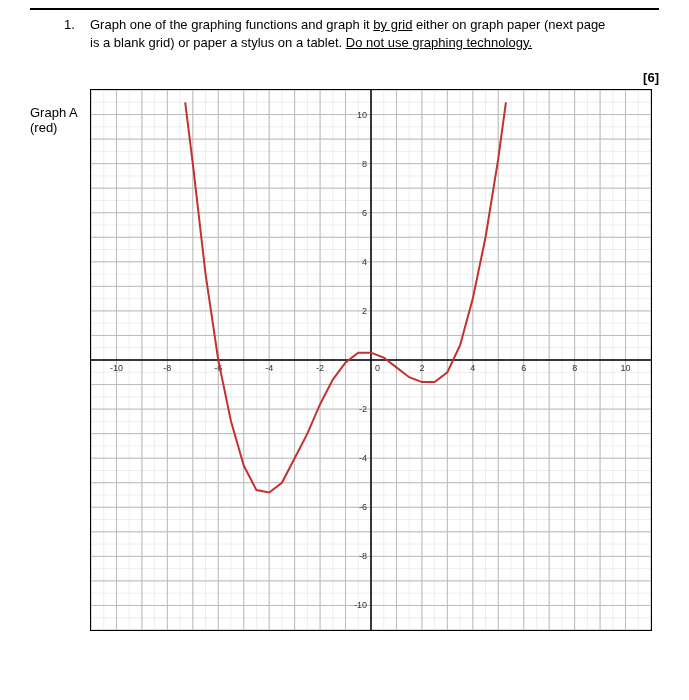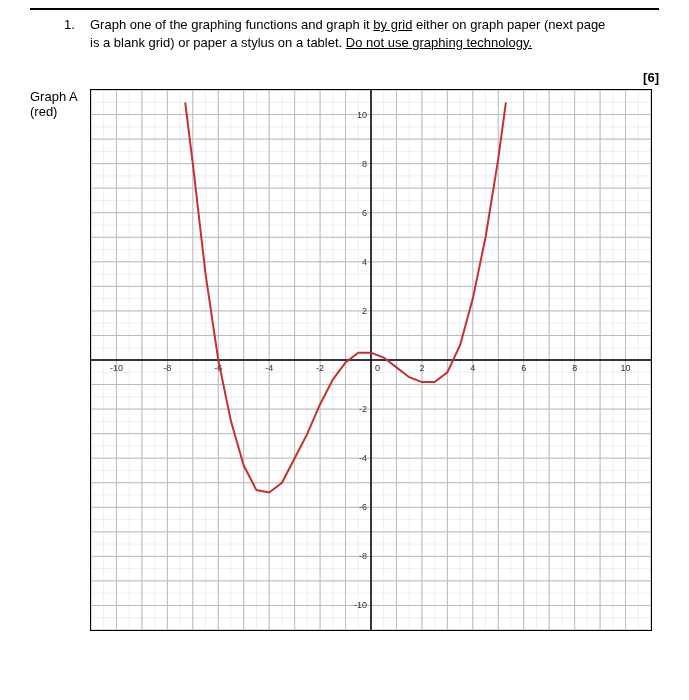--- a/index.html
+++ b/index.html
@@ -42,21 +42,21 @@
     font-weight: bold;
   }
   .graph-area {
     position: relative;
     margin-top: 20px;
     padding-left: 60px;
   }
   .graph-label {
     position: absolute;
     left: 0;
-    top: 0;
+    top: 16px;
     width: 60px;
     font-size: 13px;
     line-height: 1.2;
   }
   .chart-wrap {
     border: 1px solid #000;
     display: inline-block;
     background: #fff;
   }
   svg { display: block; }

